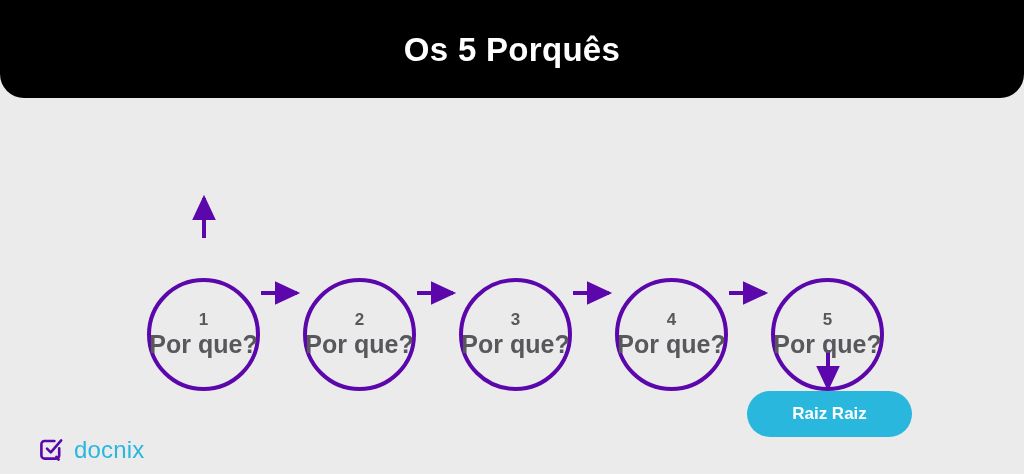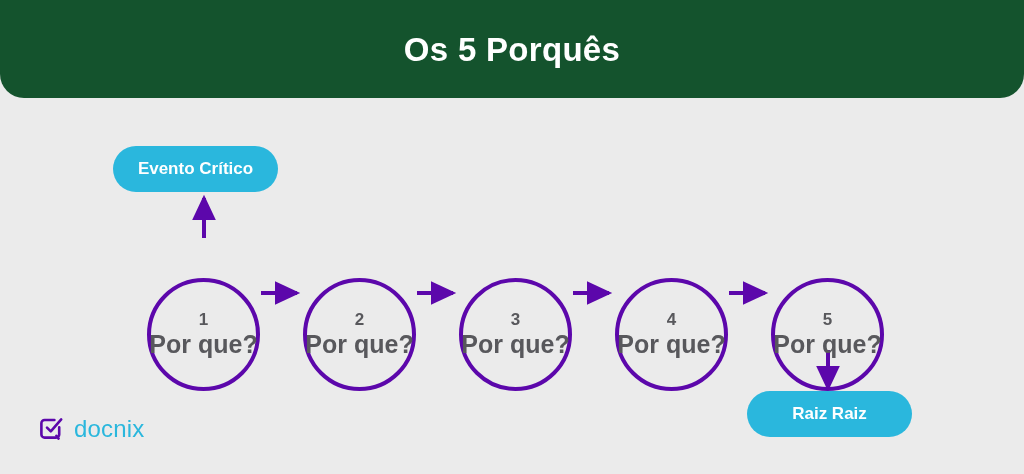--- a/index.html
+++ b/index.html
@@ -15,21 +15,21 @@
     position: relative;
   }
 
   
   #header-banner {
     position: absolute;
     left: 0;
     top: 0;
     width: 1024px;
     height: 98px;
-    background: #14532d;
+    background: #000000;
     border-bottom-left-radius: 24px;
     border-bottom-right-radius: 24px;
     display: flex;
     align-items: center;
     justify-content: center;
     box-sizing: border-box;
   }
   #page-title {
     color: #ffffff;
     font-size: 33px;
@@ -110,21 +110,21 @@
     font-size: 25px;
     font-weight: bold;
     line-height: 1.15;
     white-space: nowrap;
   }
 
   
   #brand-logo {
     position: absolute;
     left: 38px;
-    top: 415px;
+    top: 436px;
     display: flex;
     align-items: center;
     gap: 9px;
   }
   #brand-wordmark {
     color: #2ab7dd;
     font-size: 24px;
     font-weight: normal;
     letter-spacing: 0.2px;
     line-height: 1;
@@ -155,23 +155,20 @@
     <line x1="204" y1="140" x2="204" y2="100" stroke="#5c07ab" stroke-width="4" marker-end="url(#arrowhead-up)"></line>
 
     <line x1="261" y1="195" x2="297" y2="195" stroke="#5c07ab" stroke-width="4" marker-end="url(#arrowhead-right)"></line>
     <line x1="417" y1="195" x2="453" y2="195" stroke="#5c07ab" stroke-width="4" marker-end="url(#arrowhead-right)"></line>
     <line x1="573" y1="195" x2="609" y2="195" stroke="#5c07ab" stroke-width="4" marker-end="url(#arrowhead-right)"></line>
     <line x1="729" y1="195" x2="765" y2="195" stroke="#5c07ab" stroke-width="4" marker-end="url(#arrowhead-right)"></line>
 
     <line x1="828" y1="252" x2="828" y2="290" stroke="#5c07ab" stroke-width="4" marker-end="url(#arrowhead-down)"></line>
   </svg>
 
-  <div class="pill" id="pill-evento-critico">
-    <span>Evento Crítico</span>
-  </div>
 
   <div class="why-circle" style="left:147px; top:180px;">
     <span class="why-number">1</span>
     <span class="why-label">Por que?</span>
   </div>
 
   <div class="why-circle" style="left:303px; top:180px;">
     <span class="why-number">2</span>
     <span class="why-label">Por que?</span>
   </div>

